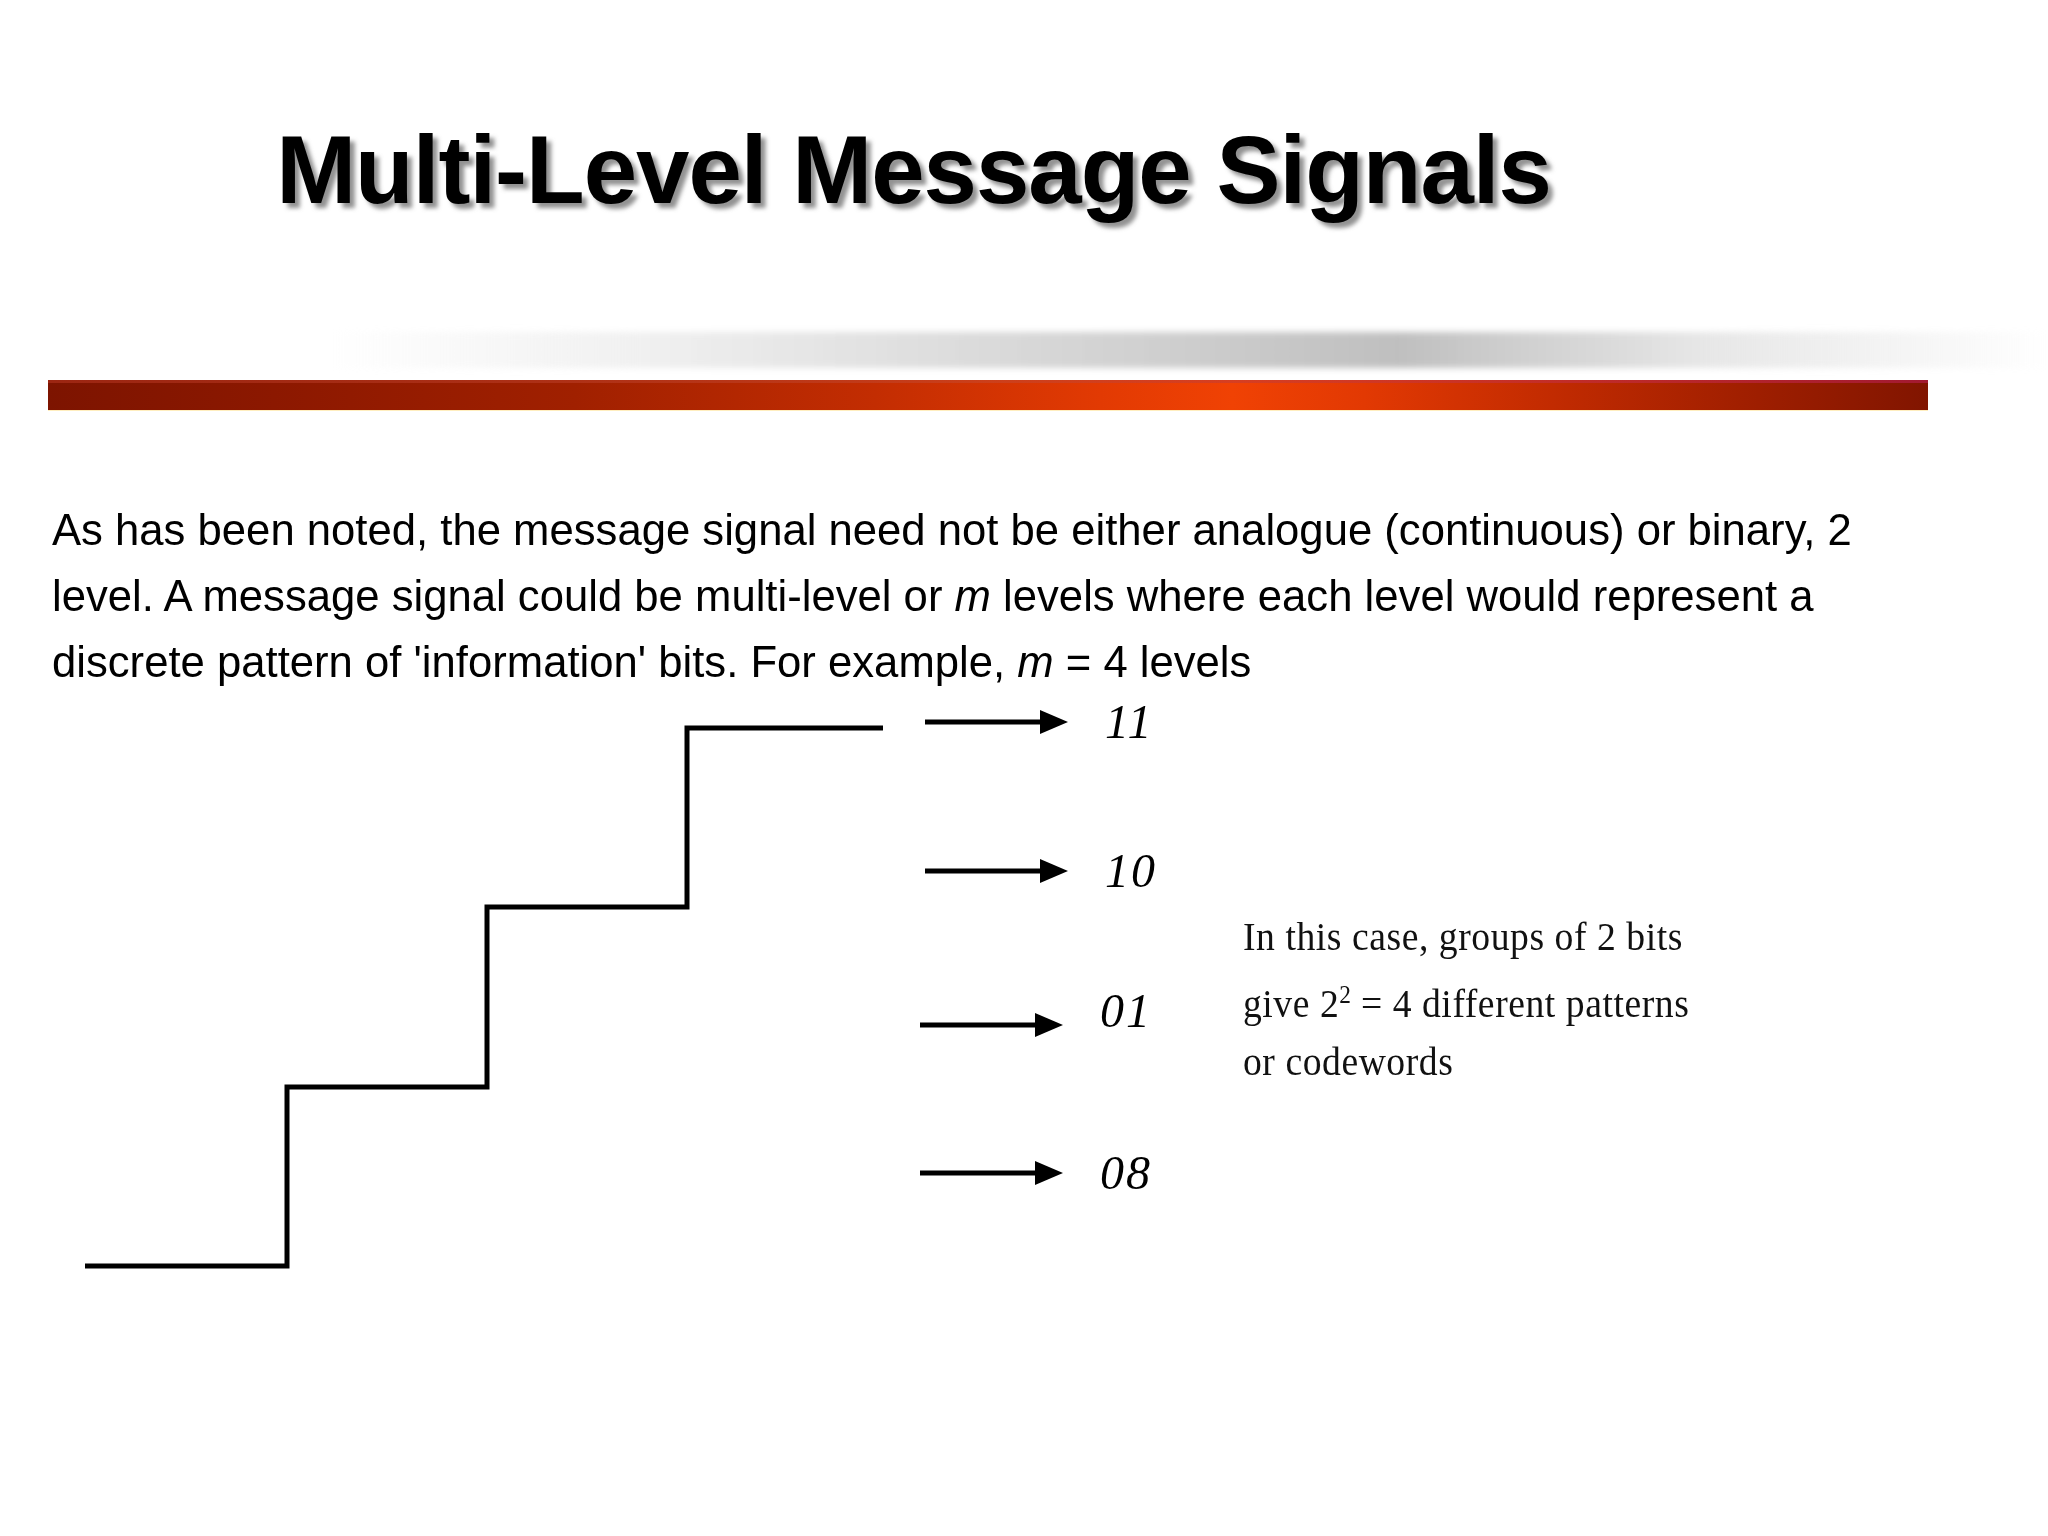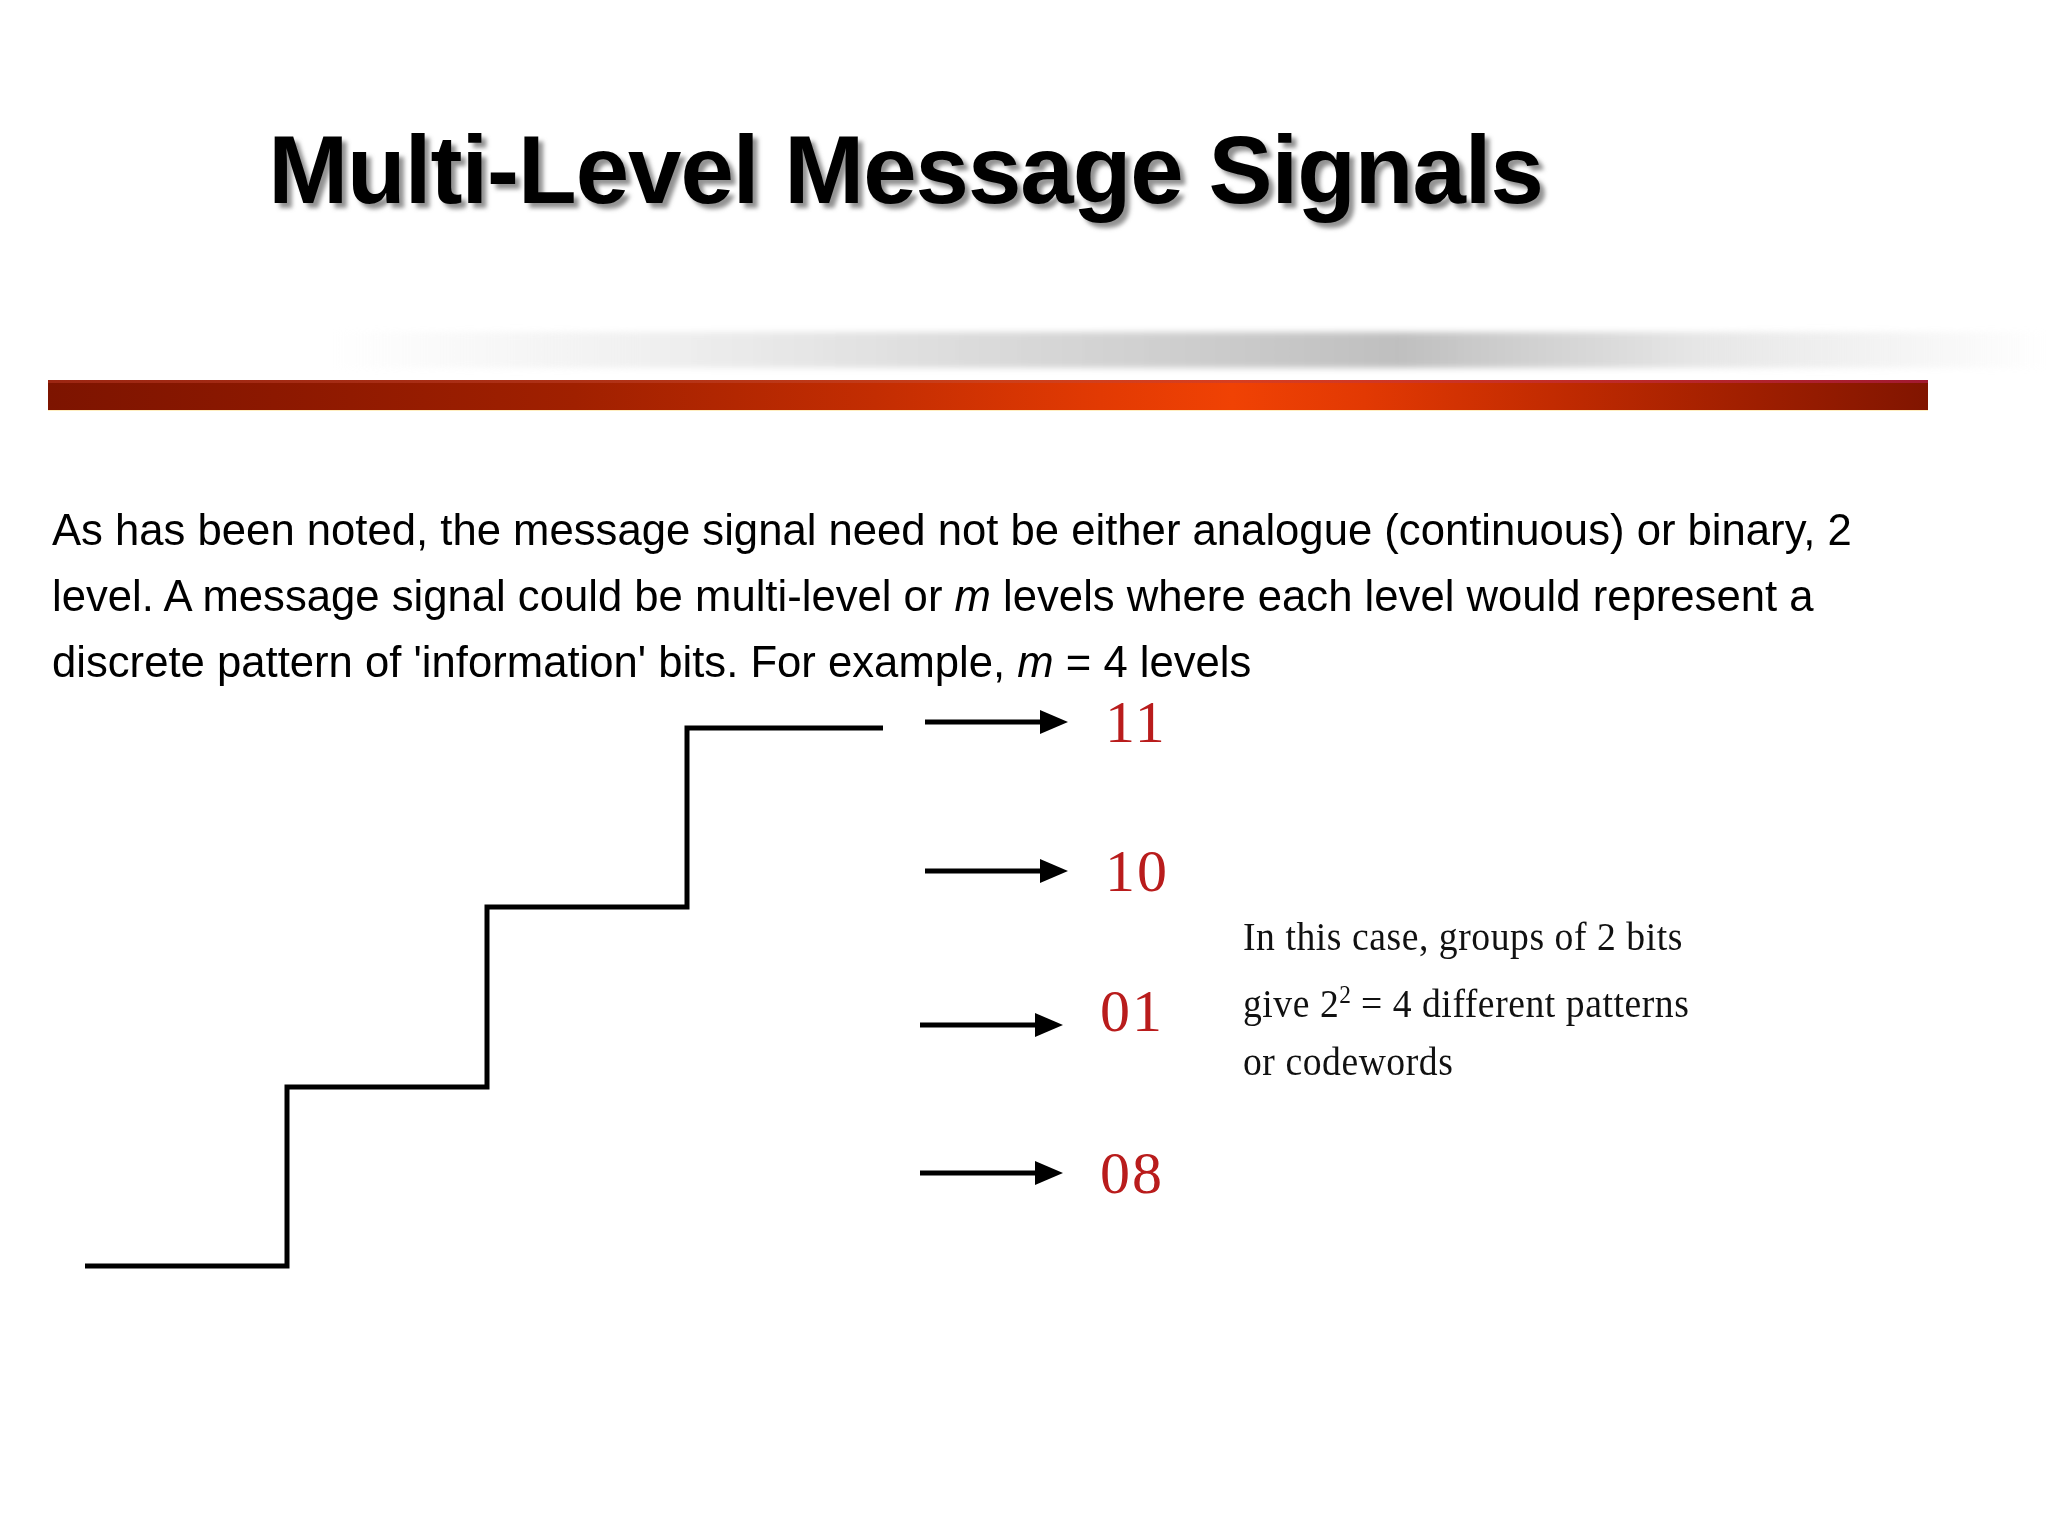--- a/index.html
+++ b/index.html
@@ -12,21 +12,21 @@
     height: 1536px;
     position: relative;
     overflow: hidden;
     font-family: "Liberation Sans", sans-serif;
     background: #ffffff;
   }
 
   
   #slide-title {
     position: absolute;
-    left: 2px;
+    left: 10px;
     top: 118px;
     width: 1807px;
     text-align: center;
     font-family: "Liberation Sans", sans-serif;
     font-weight: bold;
     font-size: 96px;
     line-height: 104px;
     letter-spacing: -1px;
     color: #000000;
     text-shadow: 5px 5px 4px rgba(110,110,110,0.75);
@@ -112,25 +112,26 @@
   }
   #waveform-svg {
     position: absolute;
     left: 0;
     top: 0;
   }
 
   .level-label {
     position: absolute;
     font-family: "Liberation Serif", serif;
-    font-size: 60px;
+    font-size: 48px;
     line-height: 44px;
     letter-spacing: 2px;
-    color: #b91c1c;
+    color: #000000;
     white-space: nowrap;
+    font-style: italic;
   }
 
   #annotation {
     position: absolute;
     left: 1243px;
     top: 908px;
     width: 640px;
     font-family: "Liberation Serif", serif;
     font-size: 40px;
     line-height: 58px;

